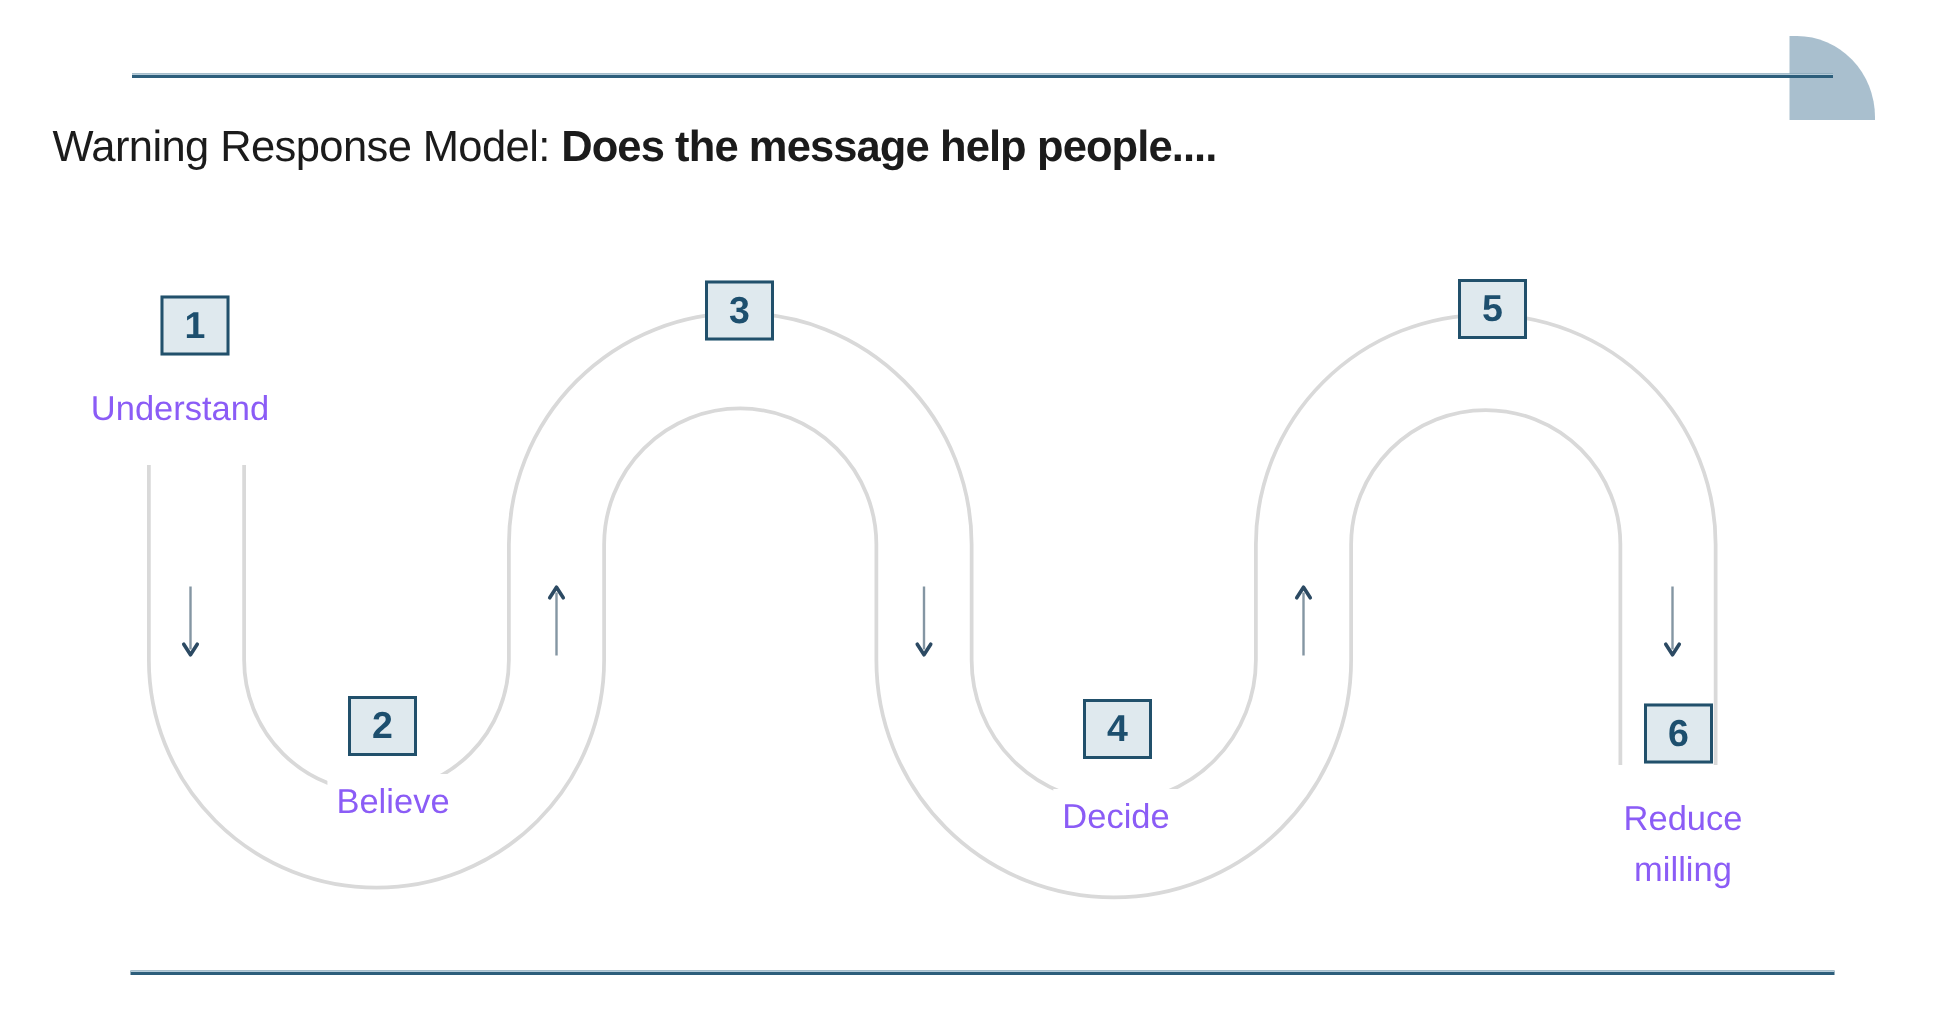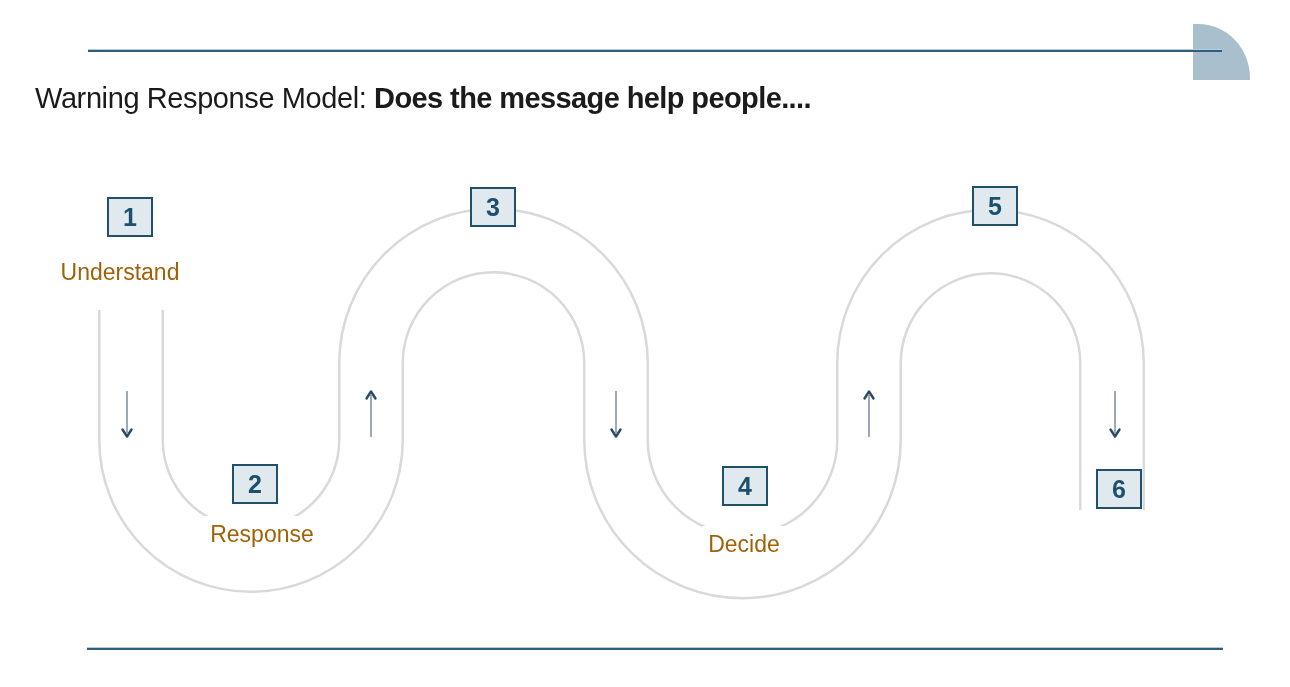--- a/index.html
+++ b/index.html
@@ -51,21 +51,21 @@
     display:flex;align-items:center;justify-content:center;
     font-size:25px;font-weight:700;color:#1d4f6e;
     z-index:4;
   }
   .step-label{
     position:absolute;
     transform:translate(-50%,-50%);
     background:#ffffff;
     padding:1px 6px;
     font-size:23px;
-    color:#a16207;
+    color:#8b5cf6;
     text-align:center;
     line-height:34px;
     white-space:nowrap;
     z-index:4;
   }
   .b1{left:130px;top:217px;}
   .b2{left:255px;top:484px;}
   .b3{left:493px;top:207px;}
   .b4{left:745px;top:486px;}
   .b5{left:995px;top:206px;}
@@ -114,17 +114,21 @@
   </svg>
 
   <div class="step-box b1">1</div>
   <div class="step-box b2">2</div>
   <div class="step-box b3">3</div>
   <div class="step-box b4">4</div>
   <div class="step-box b5">5</div>
   <div class="step-box b6">6</div>
 
   <div class="step-label l1">Understand</div>
-  <div class="step-label l2">Response</div>
+  <div class="step-label l2">Believe</div>
   <div class="step-label l4">Decide</div>
+  <div class="step-label l6">
+    <div>Reduce</div>
+    <div>milling</div>
+  </div>
 
   <div class="rule rule-bottom"></div>
 </div>
 
 </body></html>

